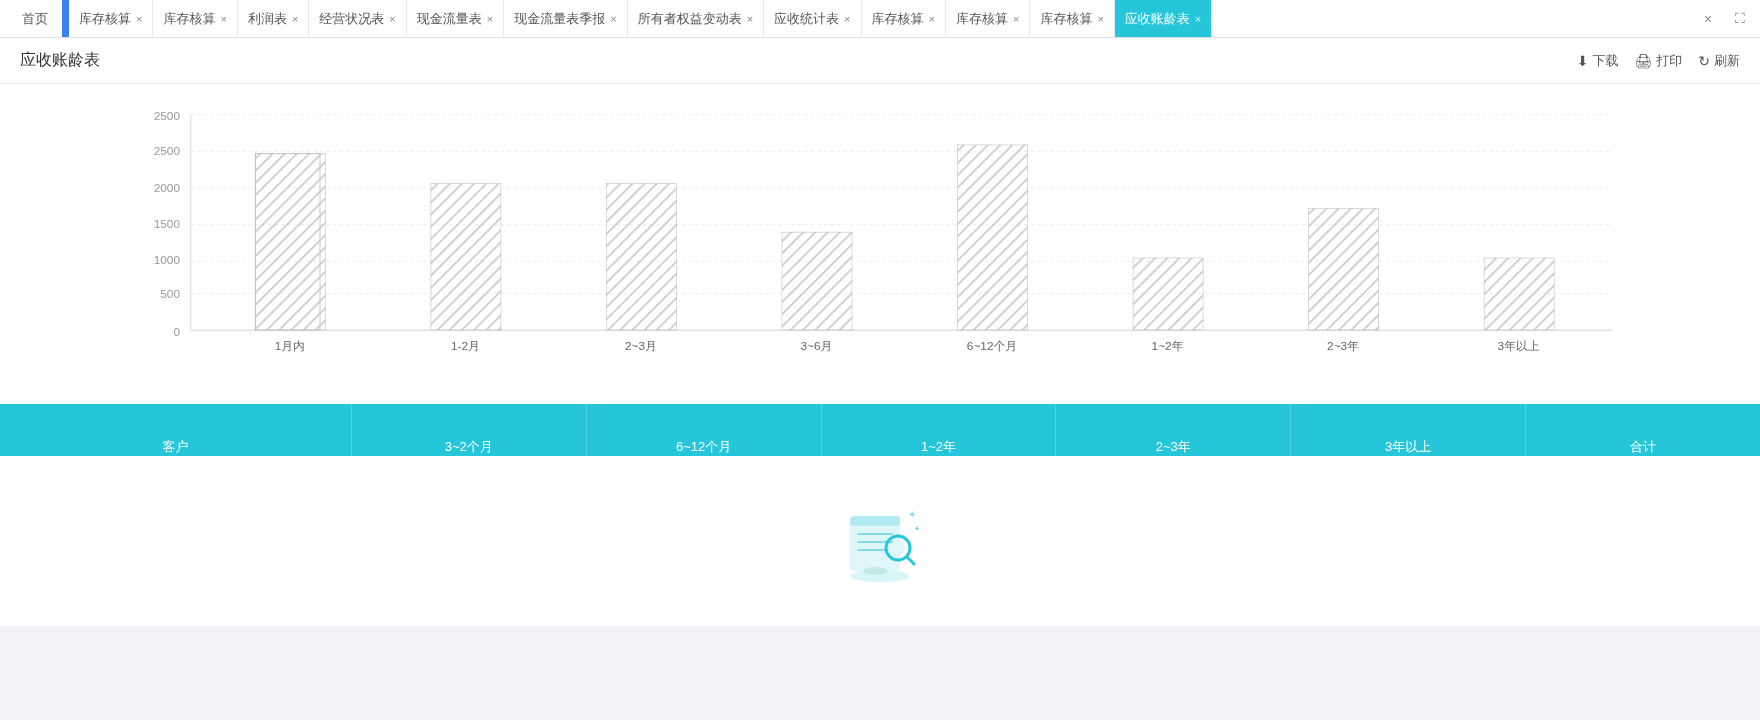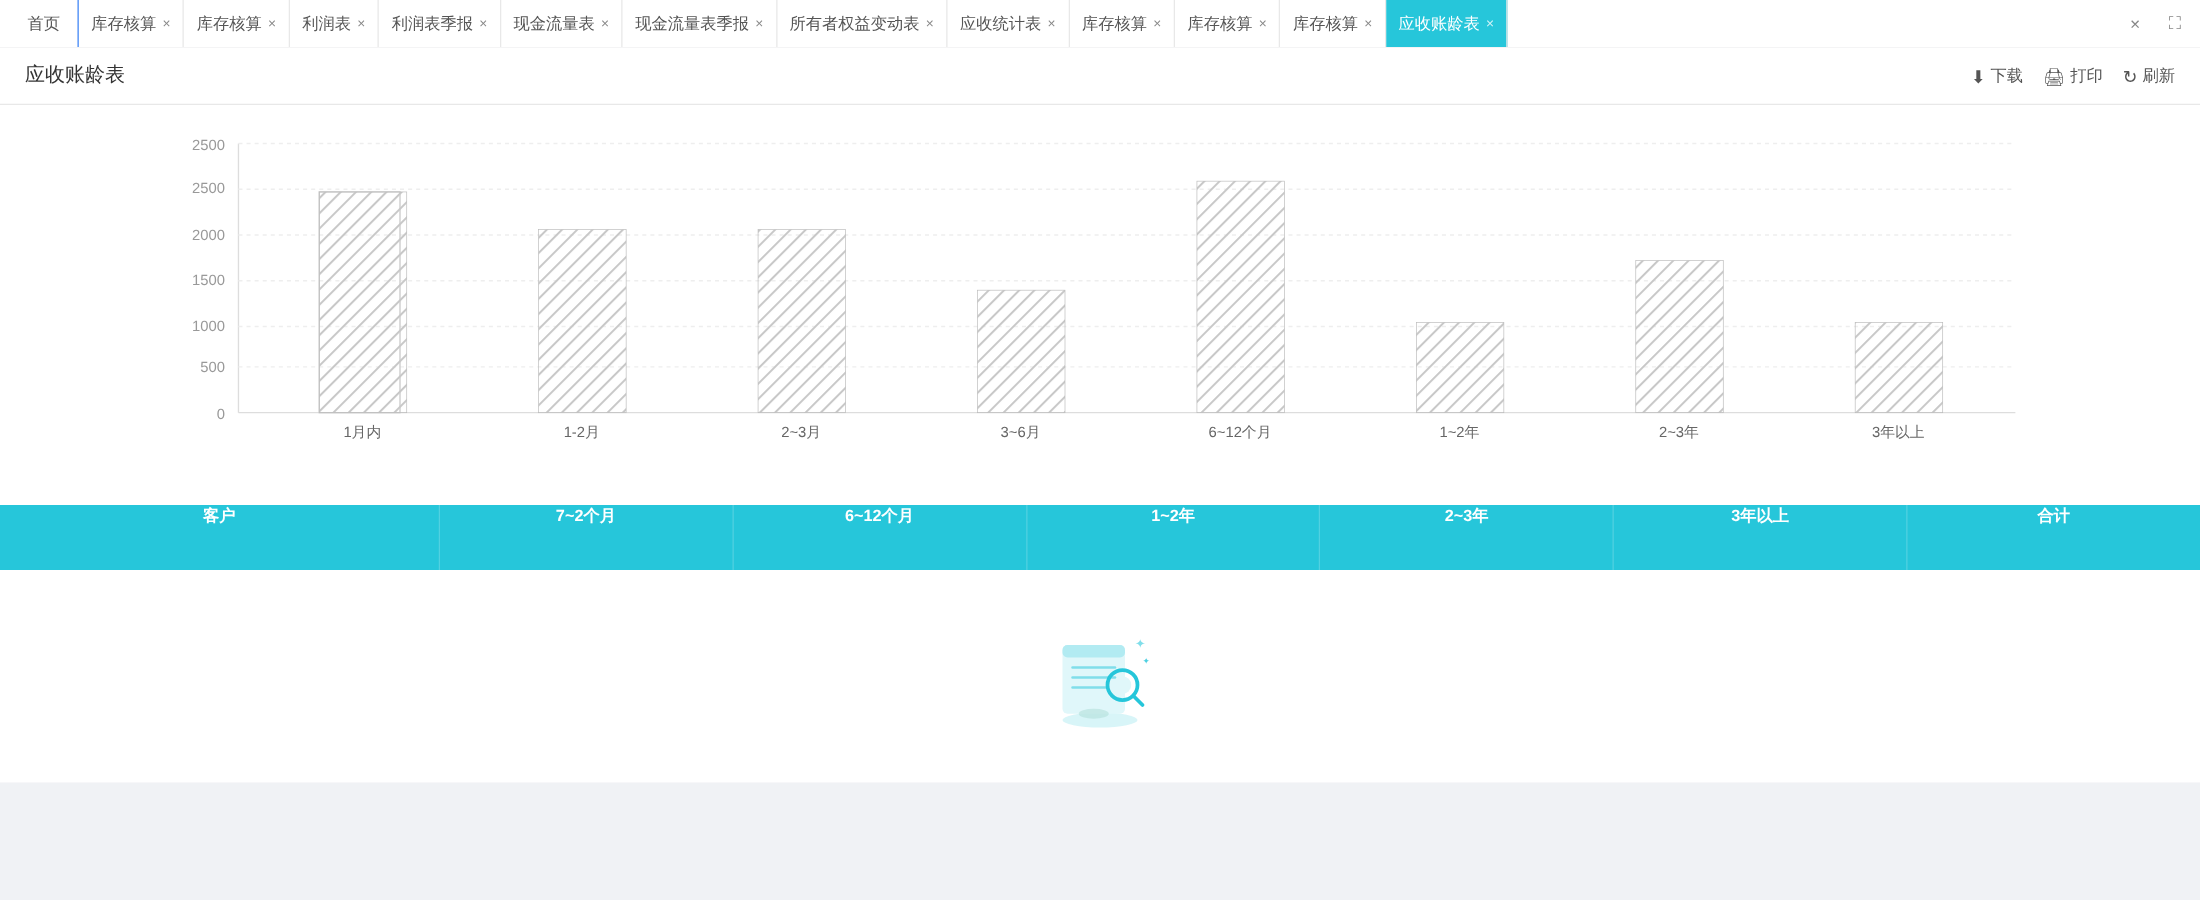--- a/index.html
+++ b/index.html
@@ -42,21 +42,21 @@
     }
     .tab-item.active .close-btn { color: #fff; opacity: 0.8; }
     .tab-home {
       padding: 4px 14px;
       height: 38px;
       display: inline-flex;
       align-items: center;
       font-size: 13px;
       color: #555;
       cursor: pointer;
-      border-right: 1px solid #3b82f6;
+      border-right: 7px solid #3b82f6;
       flex-shrink: 0;
     }
     .window-controls {
       margin-left: auto;
       display: flex;
       align-items: center;
       gap: 8px;
       flex-shrink: 0;
     }
     .win-btn {
@@ -114,25 +114,25 @@
 
     
     .table-header {
       background: #26c6da;
       display: flex;
       height: 52px;
     }
     .th-cell {
       flex: 1;
       display: flex;
-      align-items: flex-start;
+      align-items: flex-end;
       justify-content: center;
       color: #fff;
       font-size: 13px;
-      font-weight: 700;
+      font-weight: 400;
       border-right: 1px solid rgba(255,255,255,0.2);
     }
     .th-cell:first-child { flex: 1.5; }
     .th-cell:last-child { border-right: none; }
 
     
     .empty-state {
       background: #fff;
       display: flex;
       flex-direction: column;
@@ -161,21 +161,21 @@
   </div>
   <div class="tab-item">
     <span>库存核算</span>
     <span class="close-btn">×</span>
   </div>
   <div class="tab-item">
     <span>利润表</span>
     <span class="close-btn">×</span>
   </div>
   <div class="tab-item">
-    <span>利润表季报</span>
+    <span>经营状况表</span>
     <span class="close-btn">×</span>
   </div>
   <div class="tab-item">
     <span>现金流量表</span>
     <span class="close-btn">×</span>
   </div>
   <div class="tab-item">
     <span>现金流量表季报</span>
     <span class="close-btn">×</span>
   </div>
@@ -286,21 +286,21 @@
         <text x="1293" y="228" text-anchor="middle" font-size="11" fill="#666">3年以上</text>
       </svg>
     </div>
   </div>
 
   <div class="table-header">
     <div class="th-cell">
       <span>客户</span>
     </div>
     <div class="th-cell">
-      <span>7~2个月</span>
+      <span>3~2个月</span>
     </div>
     <div class="th-cell">
       <span>6~12个月</span>
     </div>
     <div class="th-cell">
       <span>1~2年</span>
     </div>
     <div class="th-cell">
       <span>2~3年</span>
     </div>

